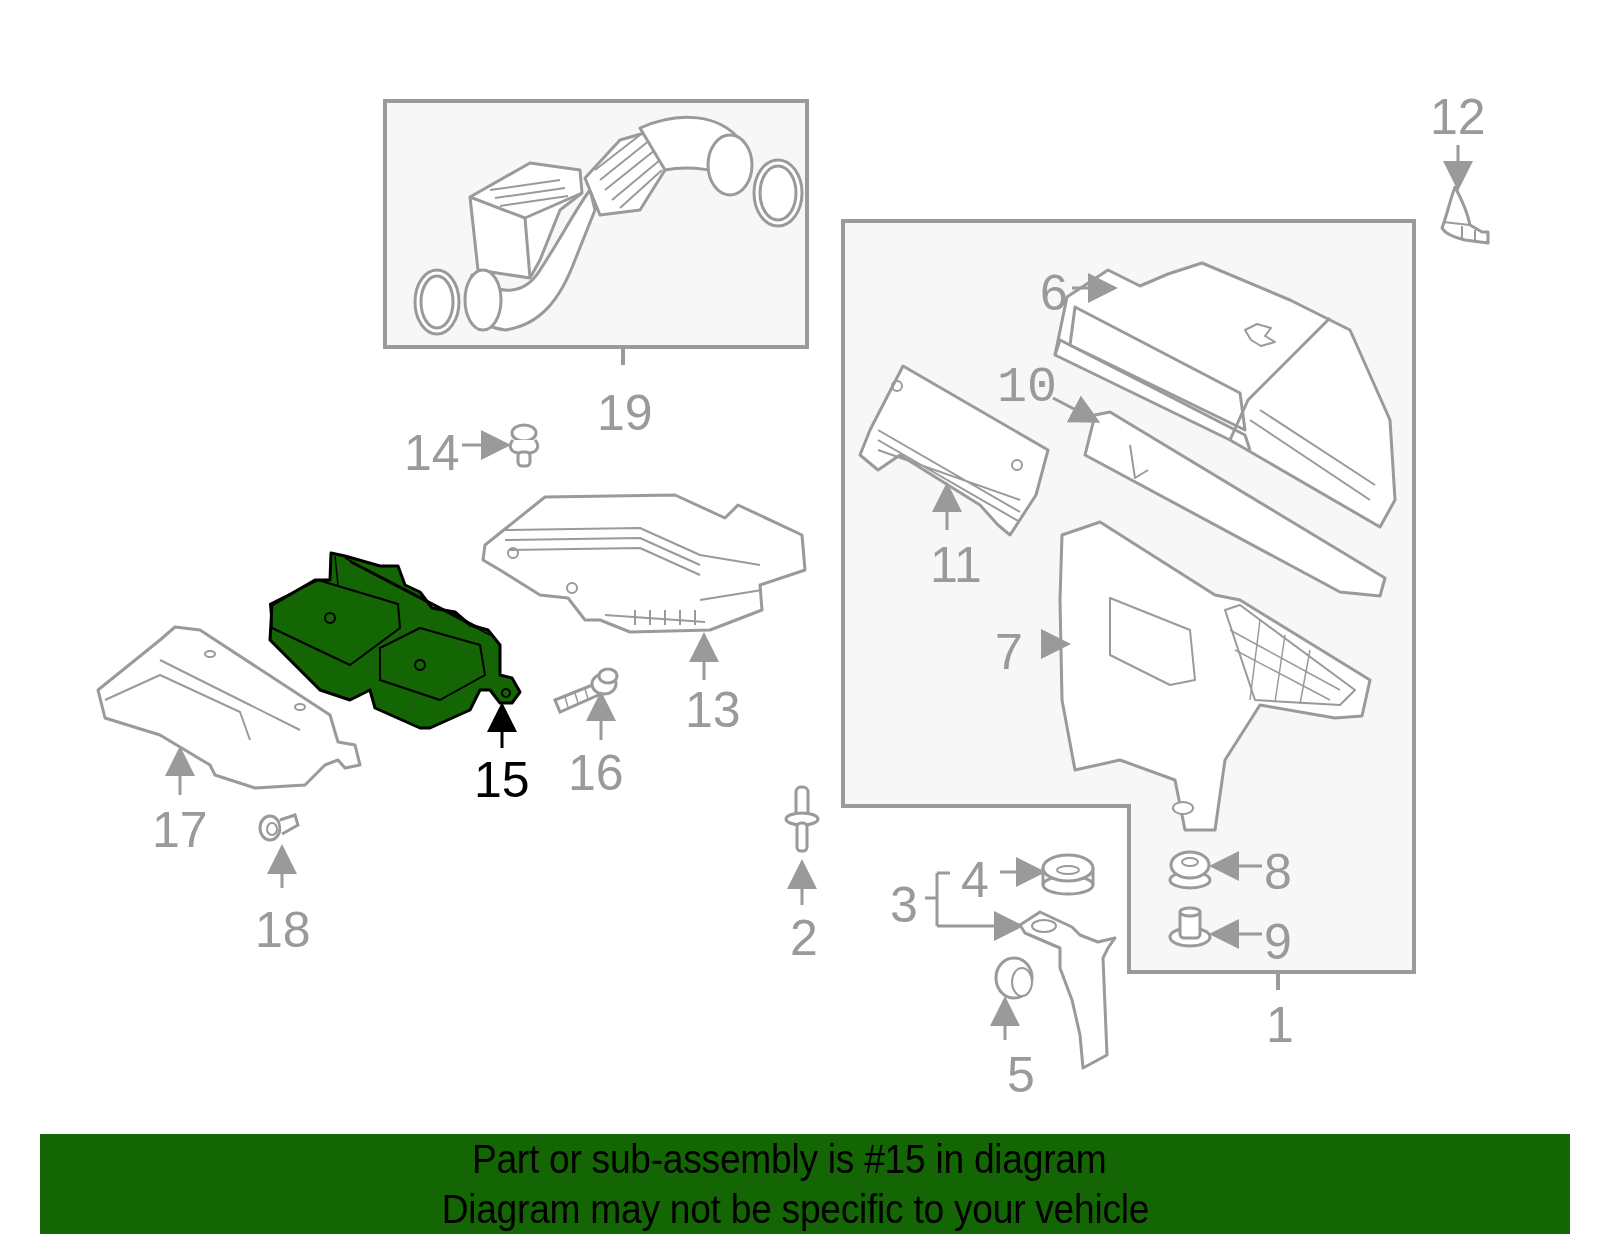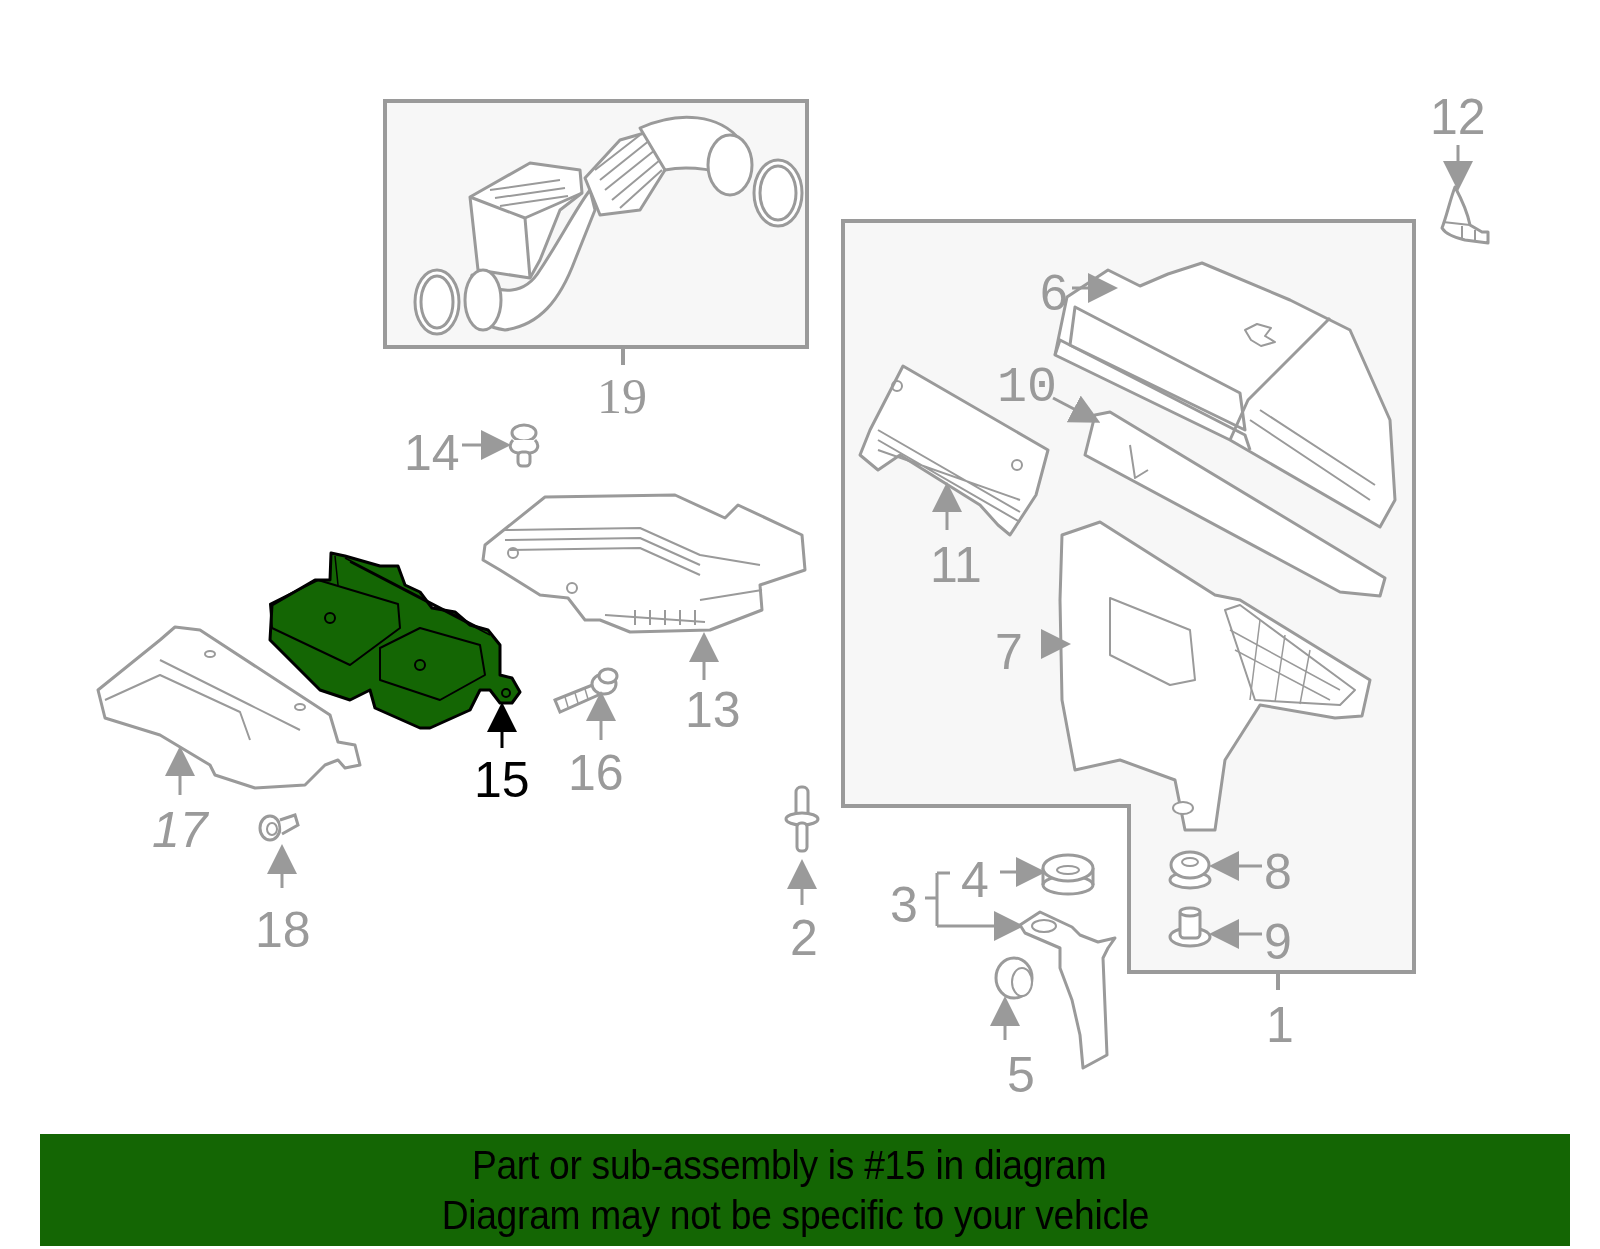--- a/index.html
+++ b/index.html
@@ -2,21 +2,21 @@
 <html><head>
 <meta charset="utf-8">
 <style>
   html, body { margin: 0; padding: 0; background: #ffffff; }
   body { width: 1600px; height: 1249px; position: relative; overflow: hidden;
          font-family: "Liberation Sans", sans-serif; }
   #diagram { position: absolute; left: 0; top: 0; width: 1600px; height: 1249px; }
   .callout { position: absolute; font-family: "Liberation Sans", sans-serif;
              font-size: 50px; line-height: 1; color: #9a9a9a; white-space: nowrap; }
   .callout.highlight { color: #000000; }
-  #banner { position: absolute; left: 40px; top: 1134px; width: 1530px; height: 112px;
+  #banner { position: absolute; left: 40px; top: 1134px; width: 1530px; height: 100px;
             background: #146604; display: flex; flex-direction: column;
             align-items: center; justify-content: center; }
   #banner .line { font-family: "Liberation Sans", sans-serif; font-size: 40px;
                   line-height: 50px; color: #000; letter-spacing: -0.3px;
                   transform: scaleX(0.93); }
   #banner .l1 { margin-left: -32px; }
   #banner .l2 { margin-left: -20px; }
 </style>
 </head>
 <body>
@@ -204,20 +204,20 @@
 <div class="callout" style="left:995px;top:627px;">7</div>
 <div class="callout" style="left:1264px;top:847px;">8</div>
 <div class="callout" style="left:1264px;top:917px;">9</div>
 <div class="callout" style="left:997px;top:363px;font-family:Liberation Mono, monospace;">10</div>
 <div class="callout" style="left:918px;top:540px;margin-left:12px;">11</div>
 <div class="callout" style="left:1430px;top:92px;text-align:center;">12</div>
 <div class="callout" style="left:677px;top:685px;margin-left:8px;">13</div>
 <div class="callout" style="left:404px;top:428px;">14</div>
 <div class="callout highlight" style="left:474px;top:755px;">15</div>
 <div class="callout" style="left:568px;top:748px;">16</div>
-<div class="callout" style="left:152px;top:805px;font-style:italic;">17</div>
+<div class="callout" style="left:152px;top:805px;">17</div>
 <div class="callout" style="left:255px;top:905px;">18</div>
-<div class="callout" style="left:597px;top:371px;font-family:Liberation Serif, serif;">19</div>
+<div class="callout" style="left:597px;top:388px;">19</div>
 
 <div id="banner">
   <div class="line l1">Part or sub-assembly is #15 in diagram</div>
   <div class="line l2">Diagram may not be specific to your vehicle</div>
 </div>
 
 </body></html>

